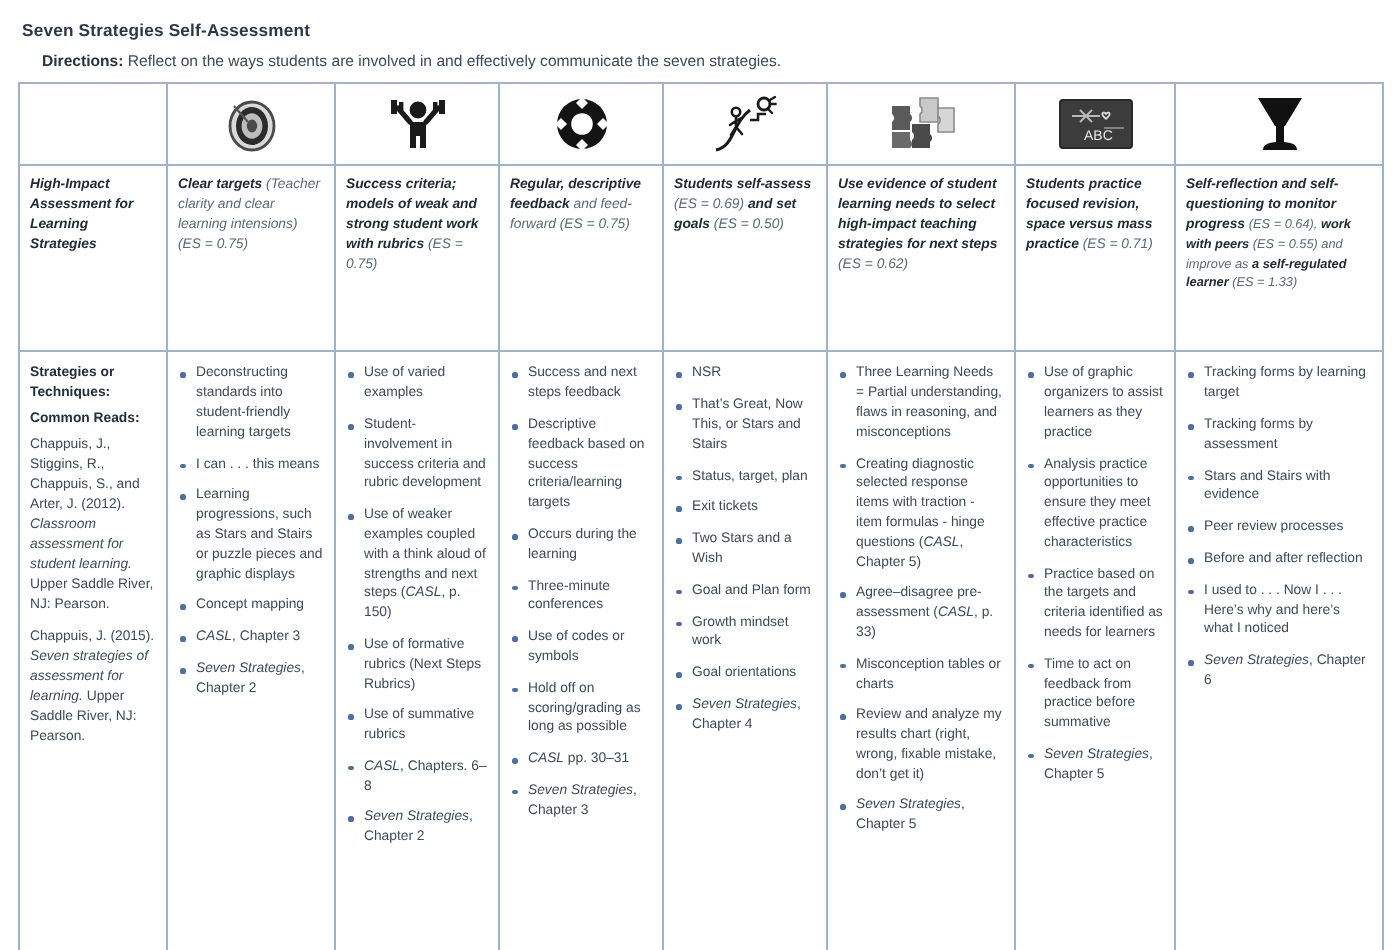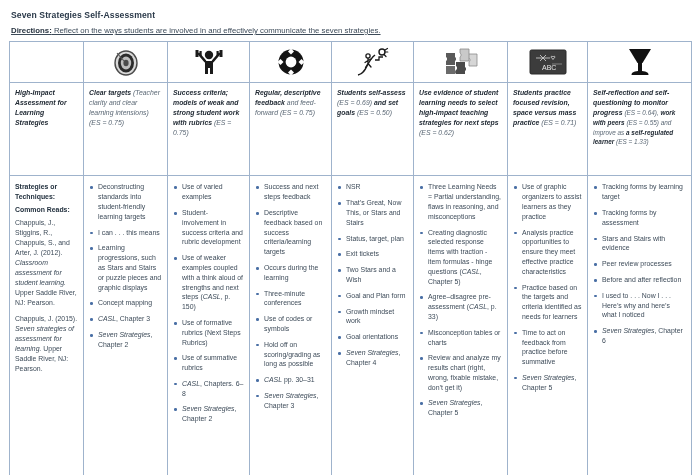--- a/index.html
+++ b/index.html
@@ -15,21 +15,21 @@
     box-sizing:border-box;
     padding:8px 8px 8px 9px;
     display:flex;flex-direction:column;
   }
   .doc-title{
     font-size:8.6px;font-weight:bold;color:#2b3a4a;
     letter-spacing:.1px;
     margin:2px 0 6px 2px;
   }
   .directions{
-    font-size:7.8px;color:#3c4a58;margin:0 0 6px 2px;line-height:1.2;text-decoration:underline;
+    font-size:7.8px;color:#3c4a58;margin:0 0 6px 12px;line-height:1.2;
   }
   .directions b{font-weight:bold;color:#26323f;}
 
   table.matrix{
     border-collapse:collapse;
     table-layout:fixed;
     width:683px;
     border:1px solid #93a8c4;
   }
   table.matrix td{

